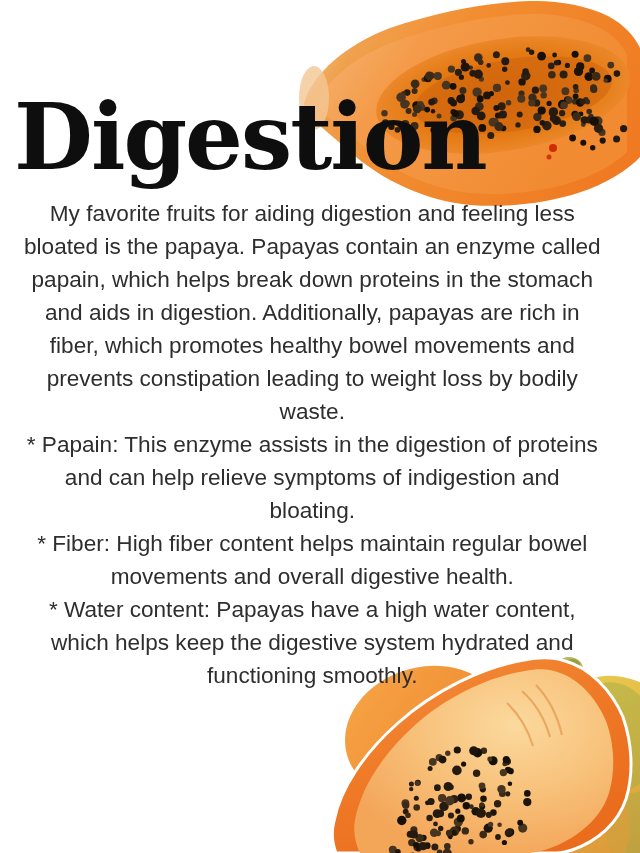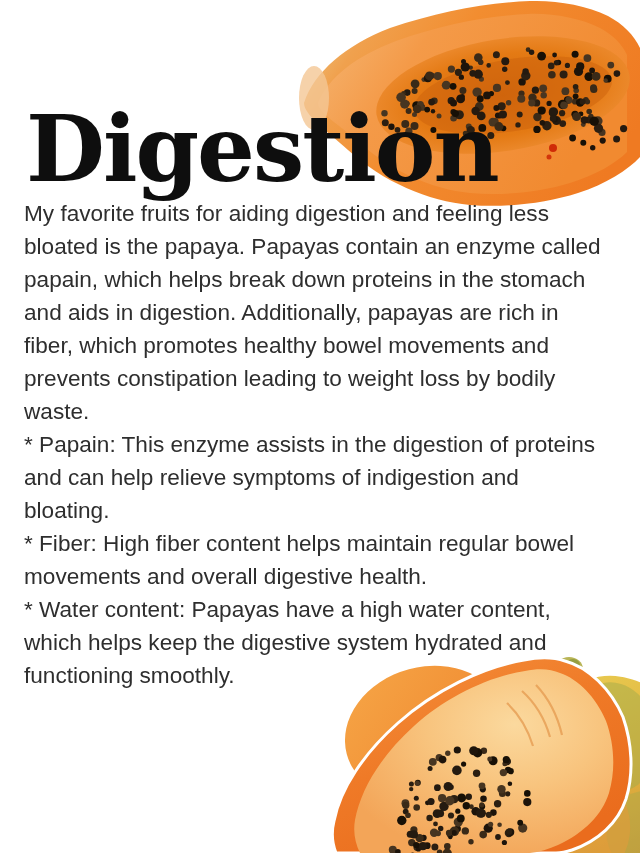--- a/index.html
+++ b/index.html
@@ -8,35 +8,36 @@
     width:640px;height:853px;
     margin:0 auto;
     background:#ffffff;
     overflow:hidden;
     font-family:"Liberation Sans",sans-serif;
   }
   .papaya-svg{position:absolute;z-index:1;display:block;}
   .papaya-top{left:298px;top:0;}
   .papaya-bottom{left:326px;top:655px;}
   .title{
-    position:absolute;left:10px;top:88px;margin:16px;z-index:2;
+    position:absolute;left:10px;top:88px;margin:4px;z-index:2;
     font-family:"DejaVu Serif",serif;
     font-weight:700;
     font-size:91px;
     line-height:1;
     letter-spacing:-2px;
     color:#0e0e0e;
   }
   .body-text{
     position:absolute;left:24px;top:197px;z-index:2;
     font-size:22.6px;
     line-height:33px;
     color:#2e2e2e;
     white-space:pre;
     letter-spacing:0;
+    text-align:center;
   }
 </style>
 </head>
 <body>
 
 <div class="page">
 
   <svg class="papaya-svg papaya-top" width="342" height="218" viewBox="0 0 342 218">
     <defs>
       <linearGradient id="skinGradTop" x1="0" y1="0.2" x2="1" y2="0.6">

